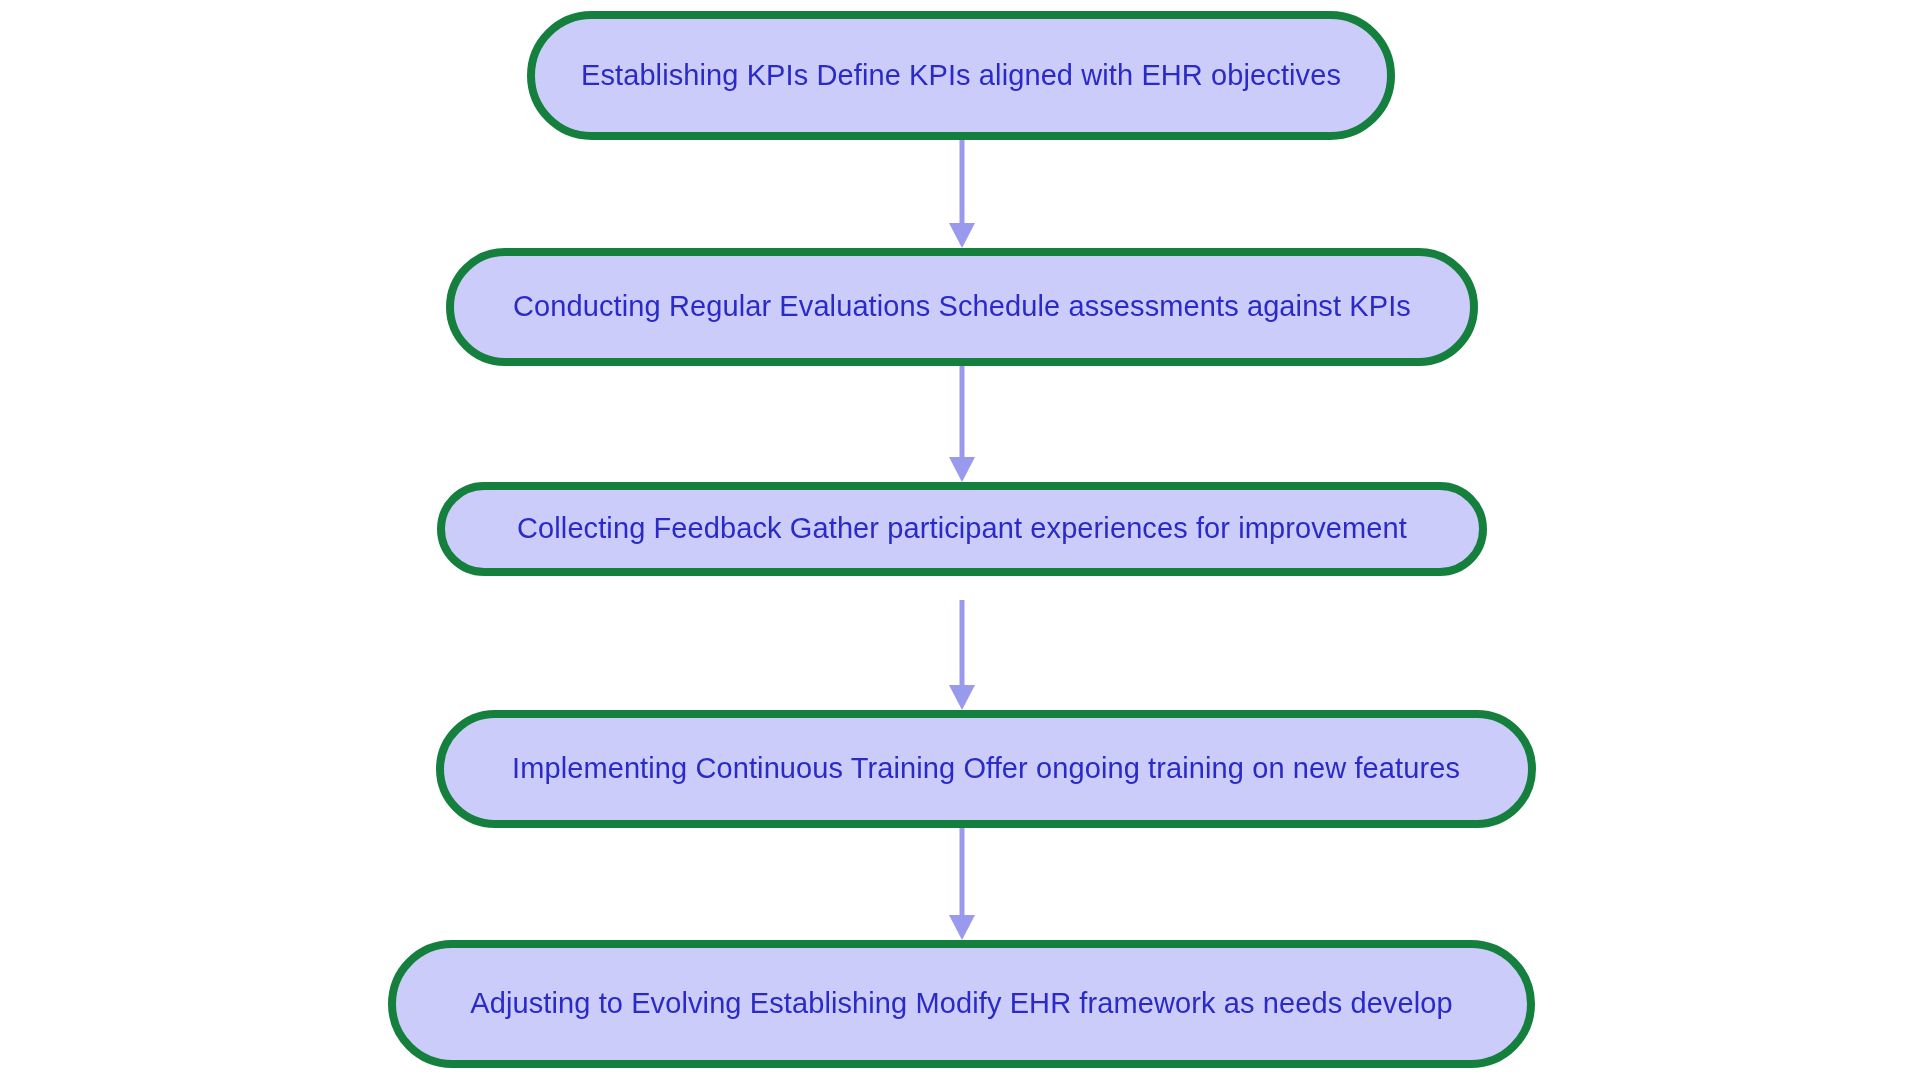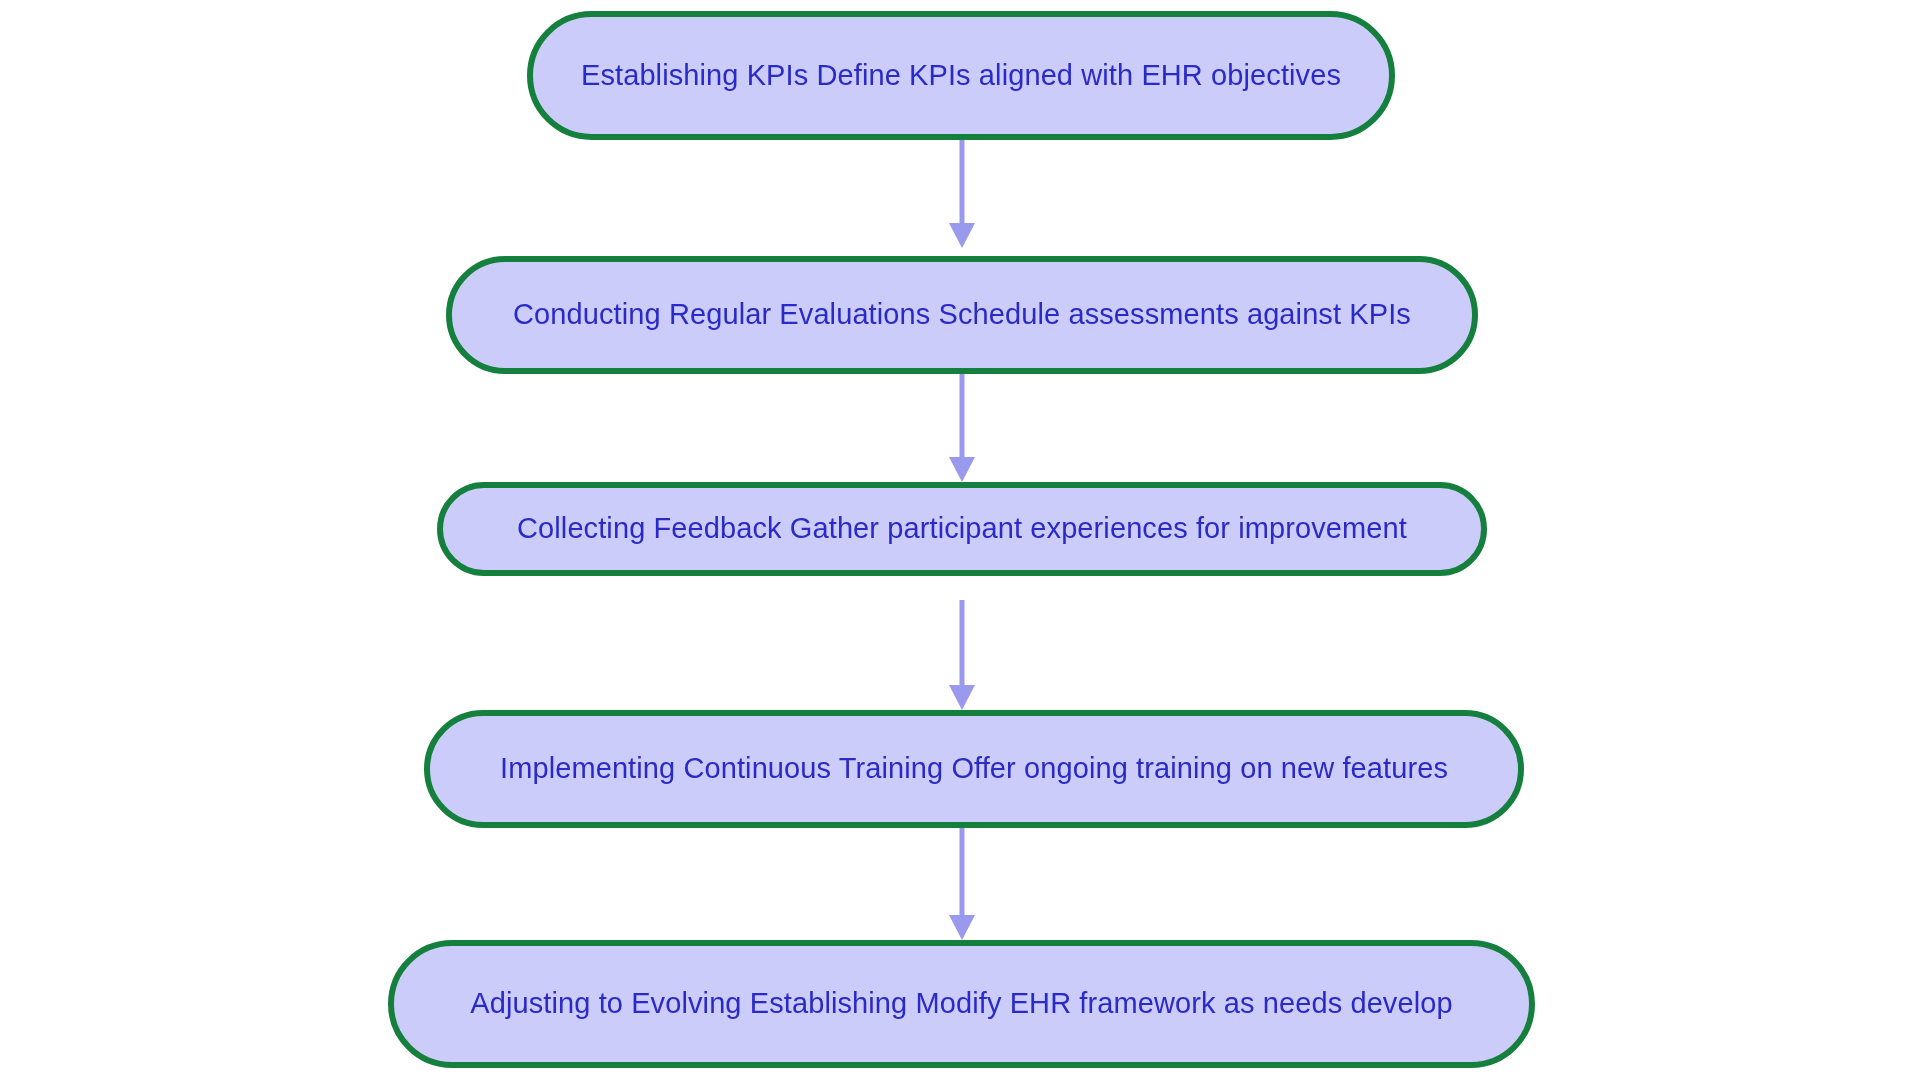--- a/index.html
+++ b/index.html
@@ -23,42 +23,42 @@
   }
 
   
   .node {
     position: absolute;
     box-sizing: border-box;
     display: flex;
     align-items: center;
     justify-content: center;
     background: #ccccfa;
-    border: 6px solid #15803d;
+    border: 8px solid #15803d;
     border-radius: 999px;
     text-align: center;
     z-index: 2;
   }
 
   .node-label {
     color: #2a2ac8;
     font-family: "Liberation Sans", sans-serif;
     font-size: 29px;
     font-weight: 400;
     line-height: 1.15;
     letter-spacing: 0.1px;
     white-space: nowrap;
     padding: 0 18px;
   }
 
   
   #node-0 { left: 527px; top: 11px;   width: 868px;  height: 129px; }
-  #node-1 { left: 446px; top: 256px;  width: 1032px; height: 118px; }
+  #node-1 { left: 446px; top: 248px;  width: 1032px; height: 118px; }
   #node-2 { left: 437px; top: 482px;  width: 1050px; height: 94px; }
-  #node-3 { left: 424px; top: 710px;  width: 1100px; height: 118px; text-align: right; }
+  #node-3 { left: 436px; top: 710px;  width: 1100px; height: 118px; text-align: right; }
   #node-4 { left: 388px; top: 940px;  width: 1147px; height: 128px; }
 
   
   .connector {
     position: absolute;
     z-index: 1;
   }
   .connector .shaft {
     position: absolute;
     left: 50%;

